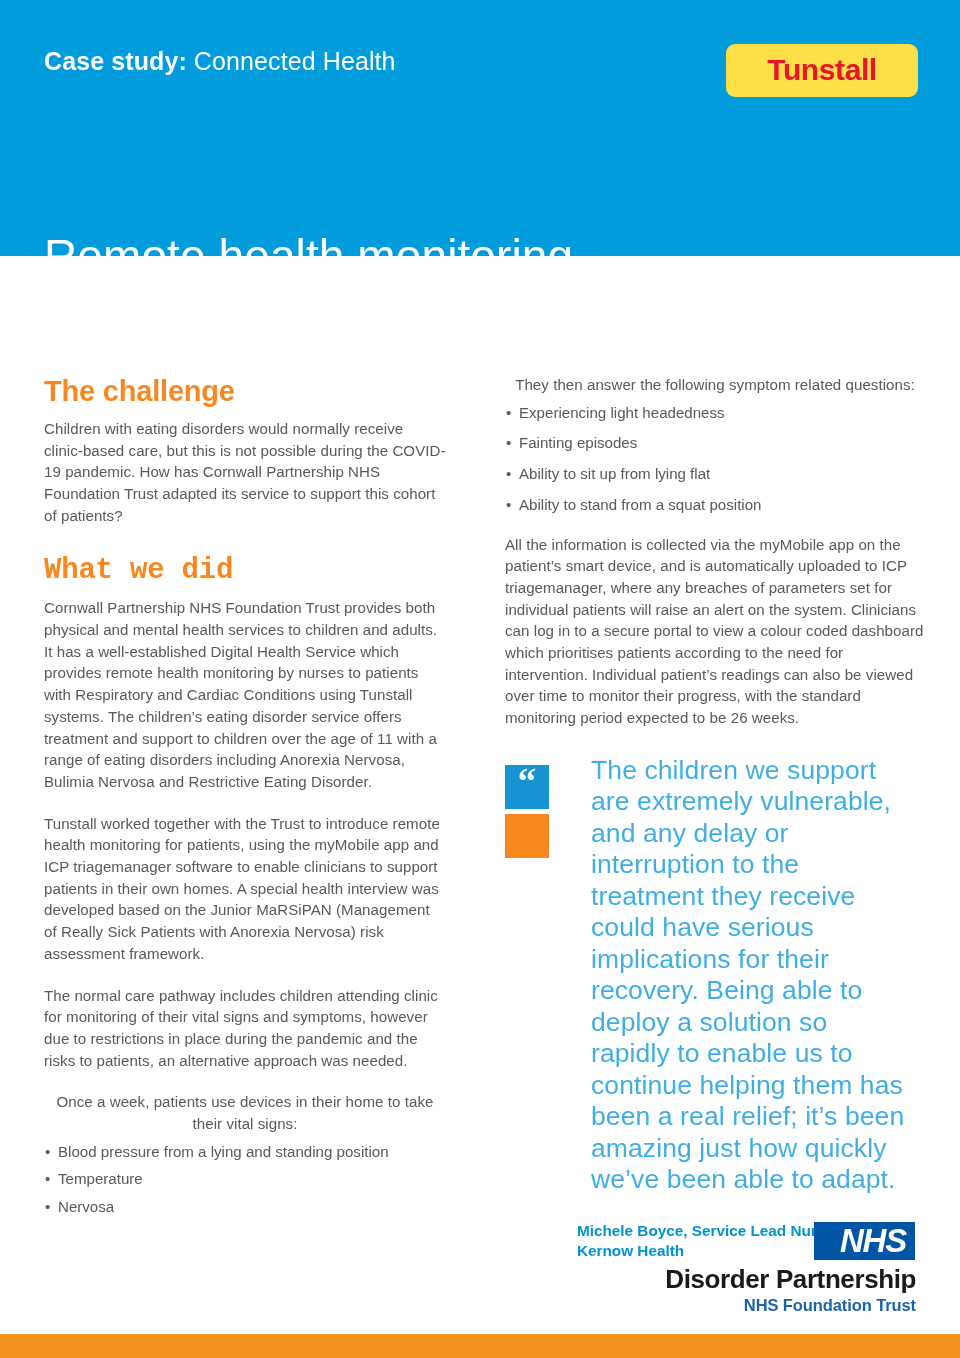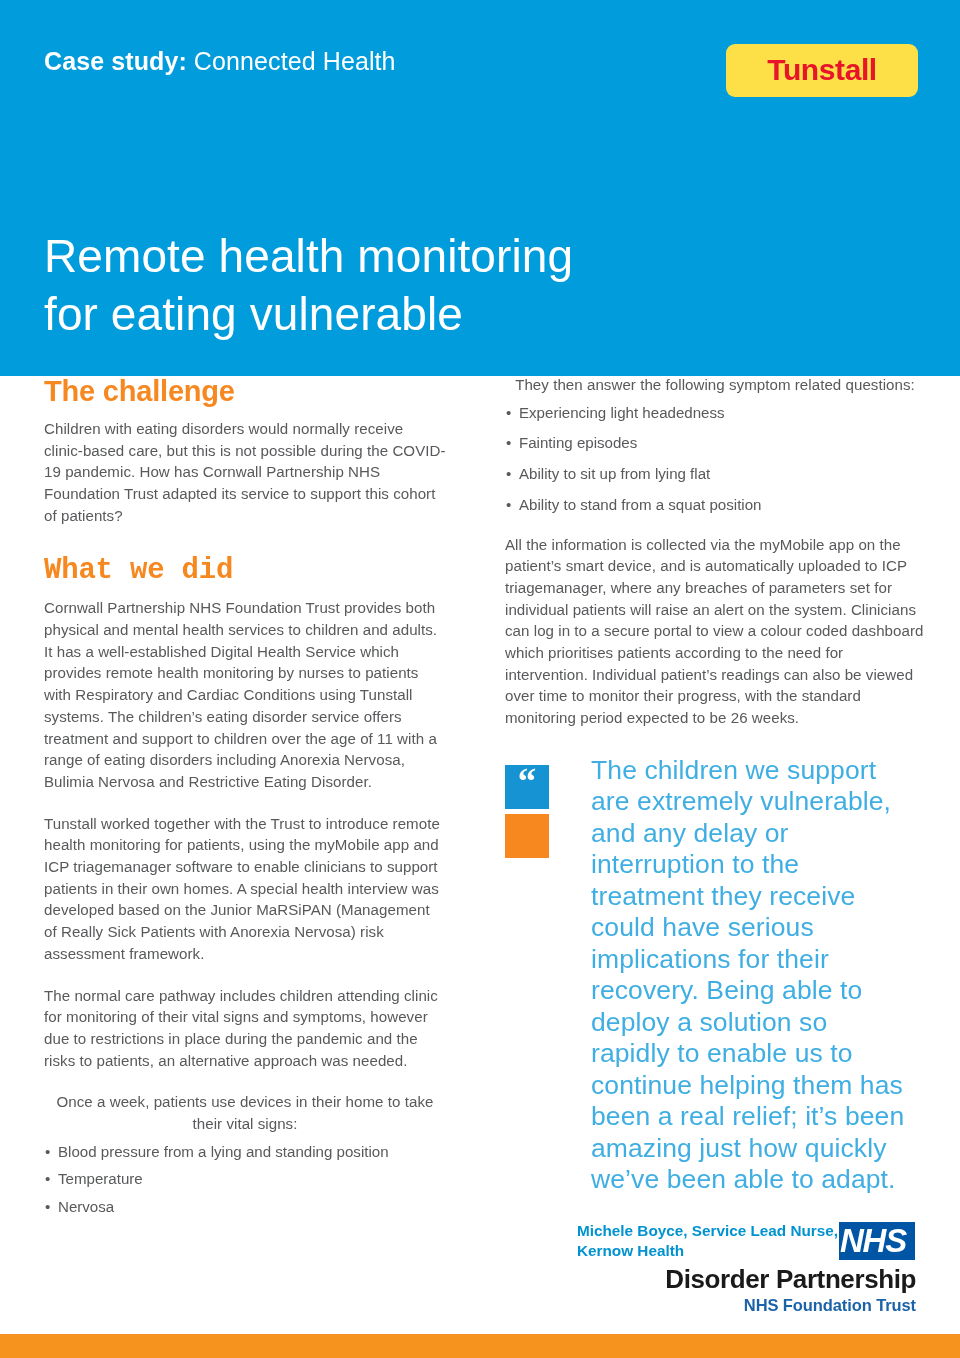--- a/index.html
+++ b/index.html
@@ -13,21 +13,21 @@
     position: relative;
     font-family: "Liberation Sans", sans-serif;
     overflow: hidden;
   }
 
   
   .header {
     position: absolute;
     left: 0; top: 0;
     width: 960px;
-    height: 376px;
+    height: 256px;
     background: #019CDB;
   }
   .header-eyebrow {
     position: absolute;
     left: 44px;
     top: 47px;
     font-size: 25px;
     color: #ffffff;
     font-weight: 300;
     letter-spacing: 0.1px;
@@ -184,21 +184,21 @@
   
   .nhs-logo {
     position: absolute;
     right: 44px;
     top: 886px;
     text-align: right;
   }
   .nhs-box {
     display: inline-block;
     background: #0055A4;
-    padding: 3px 9px 4px 1px;
+    padding: 3px 9px 4px 26px;
     margin-right: 1px;
   }
   .nhs-box .nhs-word {
     font-size: 33px;
     font-weight: 700;
     font-style: italic;
     color: #ffffff;
     letter-spacing: -1.2px;
     line-height: 0.95;
     display: block;

